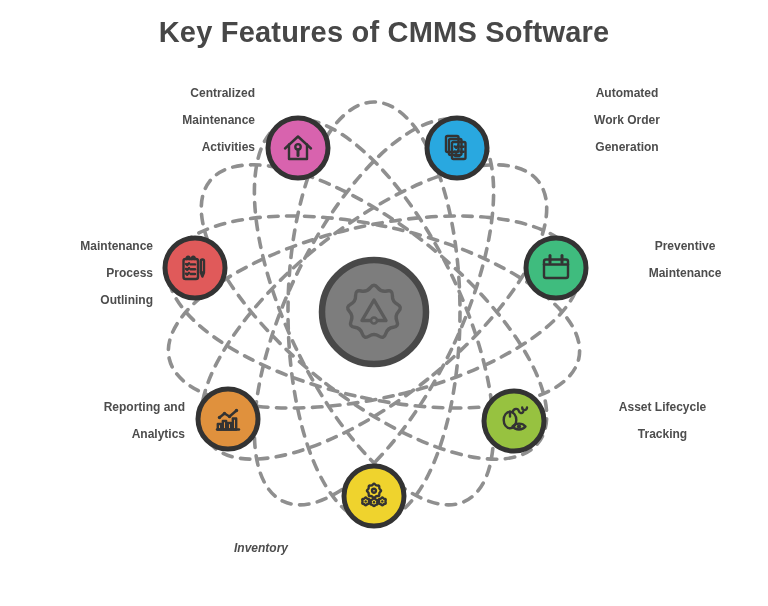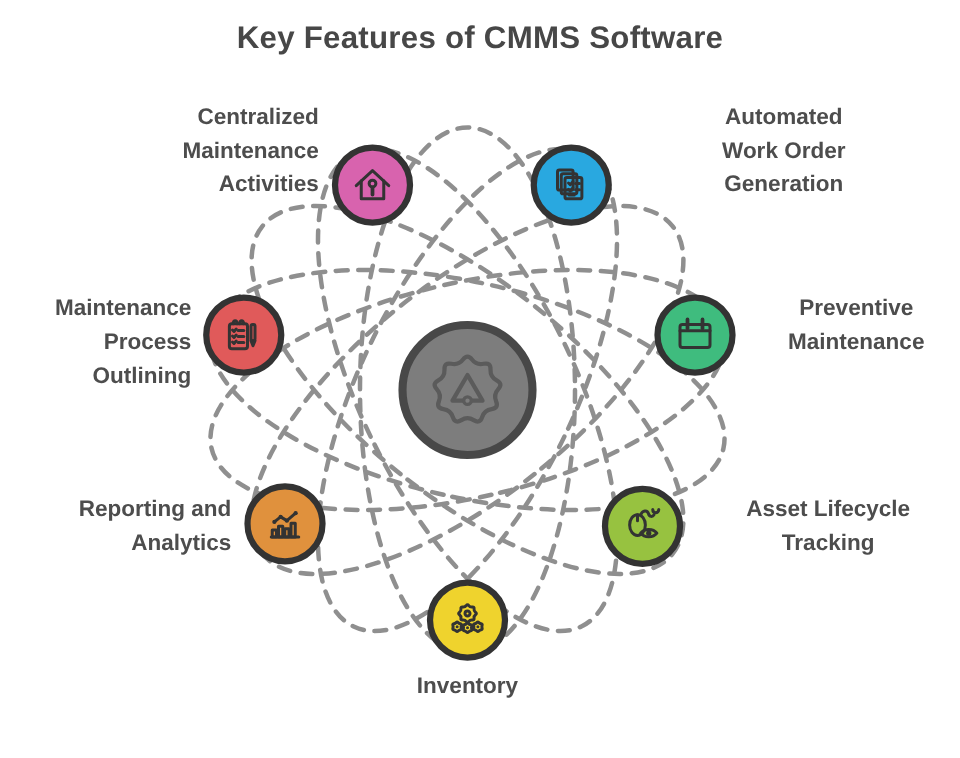--- a/index.html
+++ b/index.html
@@ -3,28 +3,28 @@
 <meta charset="utf-8">
 <style>
   html,body{margin:0;padding:0;background:#ffffff;}
   #stage{
     position:relative;width:768px;height:606px;background:#ffffff;overflow:hidden;
     font-family:"Liberation Sans",sans-serif;
   }
   #diagram{position:absolute;left:0;top:0;}
   .title{
     position:absolute;left:0;top:16px;width:768px;text-align:center;
-    font-size:25px;font-weight:700;color:#474747;letter-spacing:.2px;
+    font-size:29px;font-weight:700;color:#474747;letter-spacing:.2px;
   }
   .label{
-    position:absolute;font-size:18px;font-weight:700;color:#4D4D4D;line-height:27px;
+    position:absolute;font-size:12px;font-weight:700;color:#4D4D4D;line-height:27px;
   }
   .l-right{text-align:right;}
   .l-left{text-align:center;}
-  .l-center{text-align:center;}
+  .l-center{text-align:left;font-style:italic;}
   #orbits ellipse{fill:none;stroke-width:3.6;stroke-dasharray:9.5 8.5;stroke-linecap:round;}
   .node-ring{stroke:#333333;stroke-width:5;}
   .hub-ring{stroke-width:6.5;}
   .hub-ic{stroke:#5B5B5B;fill:none;stroke-width:3.4;stroke-linecap:round;stroke-linejoin:round;}
   .hub-bump{fill:#7D7D7D;stroke:#5B5B5B;stroke-width:2.6;}
   .ic{stroke:#333333;stroke-width:2.4;fill:none;stroke-linecap:round;stroke-linejoin:round;}
   .ic-thick{stroke-width:3;}
   .ic-fill{fill:#333333;stroke:none;}
 </style>
 </head>

